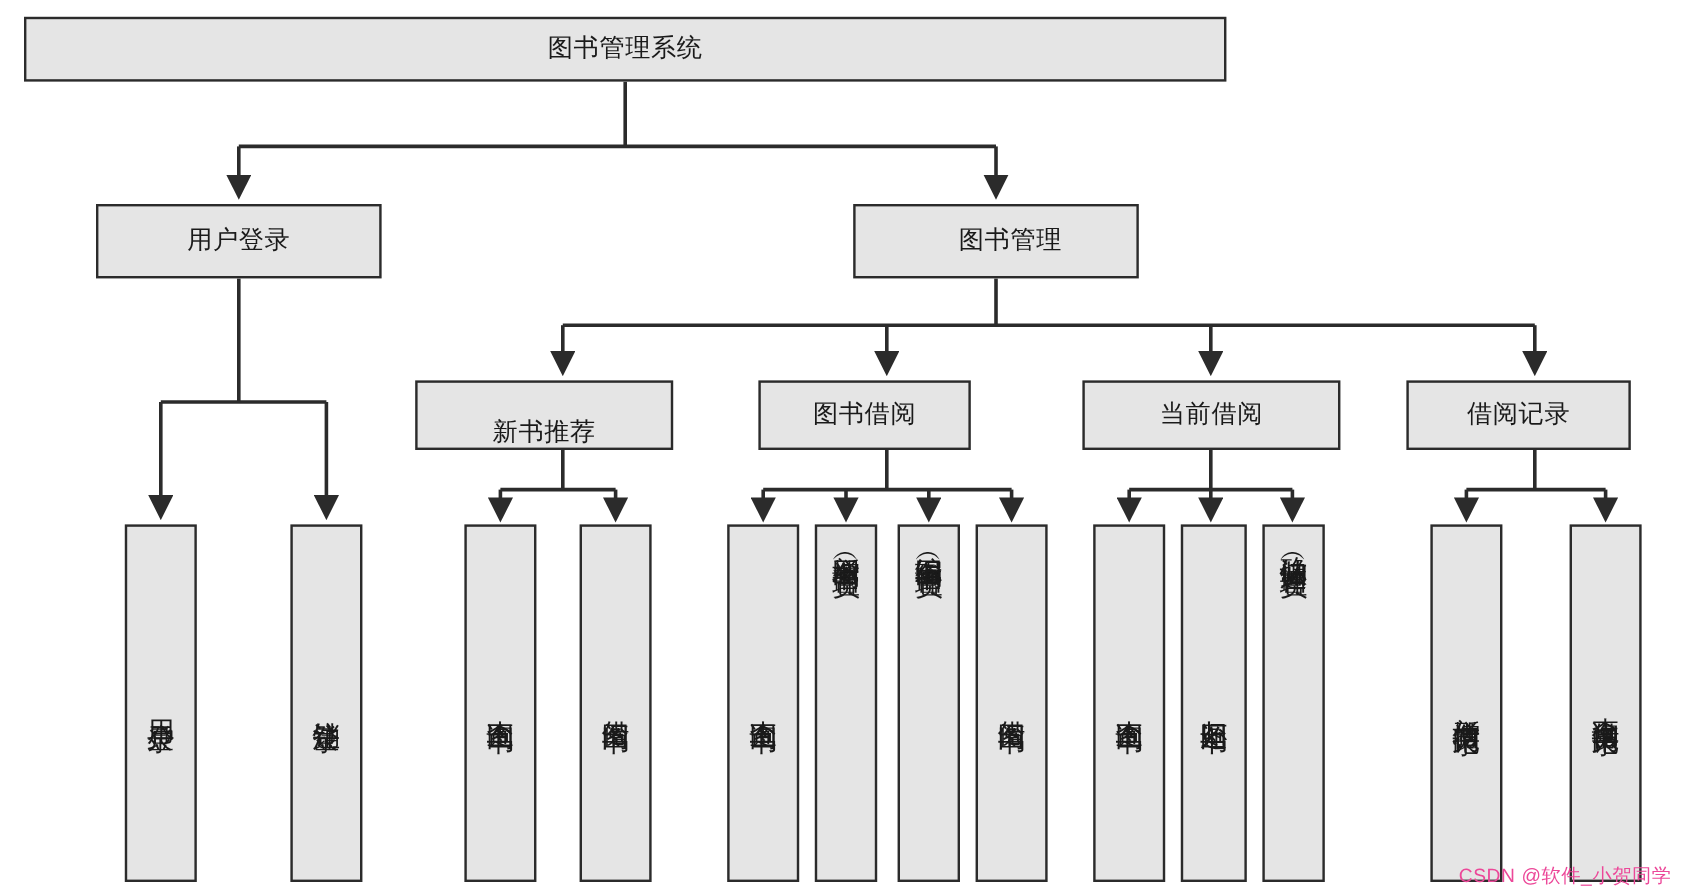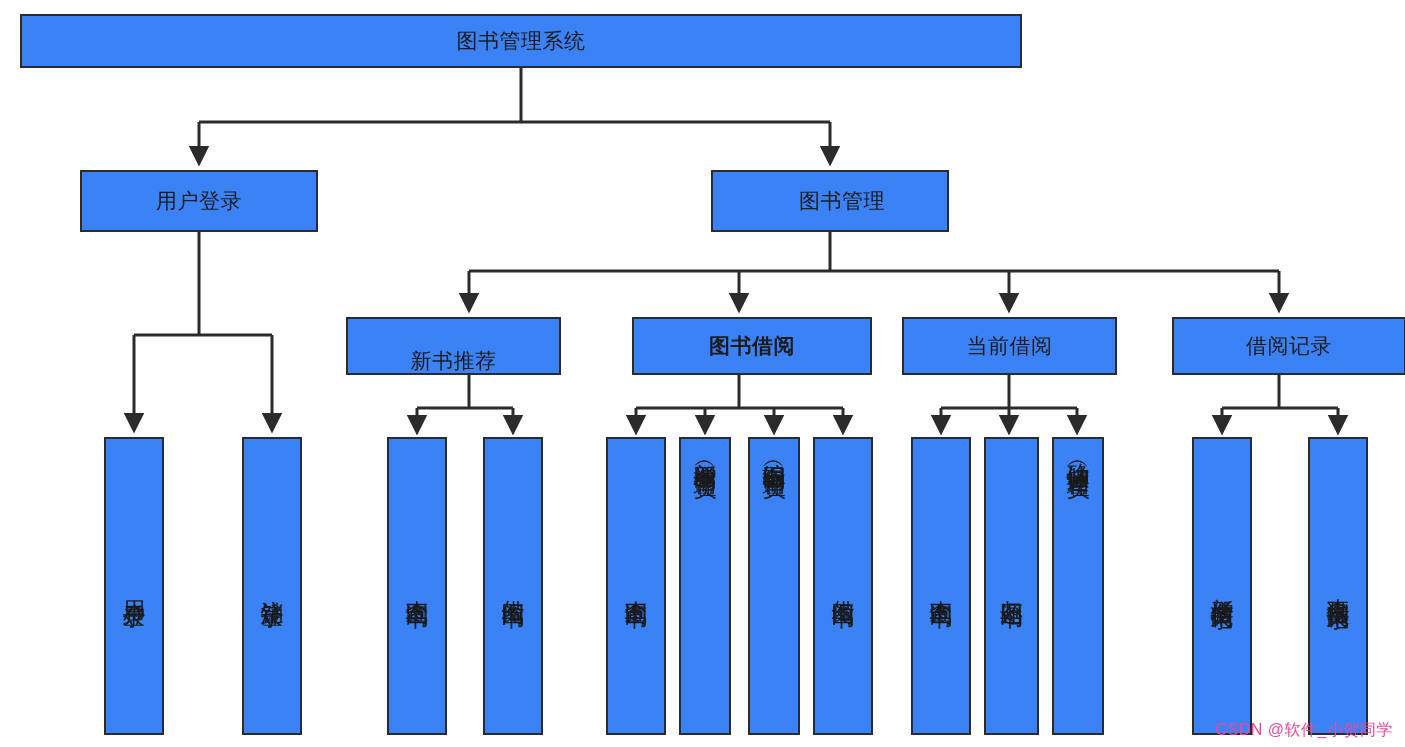--- a/index.html
+++ b/index.html
@@ -23,21 +23,21 @@
     left: 0;
     top: 0;
     width: 1405px;
     height: 747px;
     pointer-events: none;
   }
   .node {
     position: absolute;
     box-sizing: border-box;
     border: 2px solid #2b2b2b;
-    background: #3b82f6;
+    background: #e5e5e5;
     display: flex;
     align-items: center;
     justify-content: center;
     color: #1a1a1a;
   }
   .node .label {
     display: block;
     line-height: 1.12;
     letter-spacing: 0.5px;
   }
@@ -135,29 +135,29 @@
   </div>
 
   <div class="node horiz" style="left:711px; top:170px; width:238px; height:62px;padding-left:24px;">
     <span class="label">图书管理</span>
   </div>
 
   <div class="node horiz" style="left:346px; top:317px; width:215px; height:58px;align-items:flex-end;">
     <span class="label">新书推荐</span>
   </div>
 
-  <div class="node horiz" style="left:632px; top:317px; width:240px; height:58px;font-weight:bold;">
+  <div class="node horiz" style="left:632px; top:317px; width:177px; height:58px;">
     <span class="label">图书借阅</span>
   </div>
 
   <div class="node horiz" style="left:902px; top:317px; width:215px; height:58px;">
     <span class="label">当前借阅</span>
   </div>
 
-  <div class="node horiz" style="left:1172px; top:317px; width:234px; height:58px;">
+  <div class="node horiz" style="left:1172px; top:317px; width:187px; height:58px;">
     <span class="label">借阅记录</span>
   </div>
 
   <div class="node vert centerv" style="left:104px; top:437px; width:60px; height:298px;">
     <span class="label">用户登录</span>
   </div>
 
   <div class="node vert centerv" style="left:242px; top:437px; width:60px; height:298px;">
     <span class="label">注销登录</span>
   </div>

